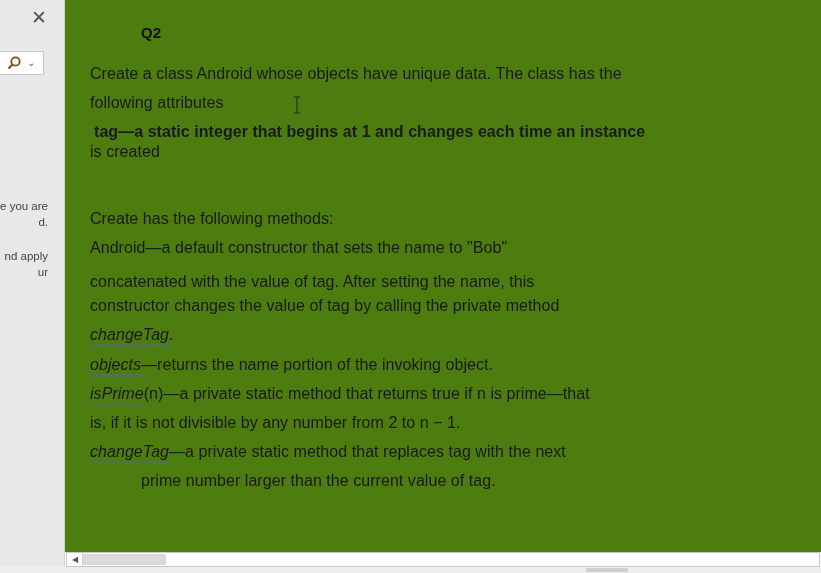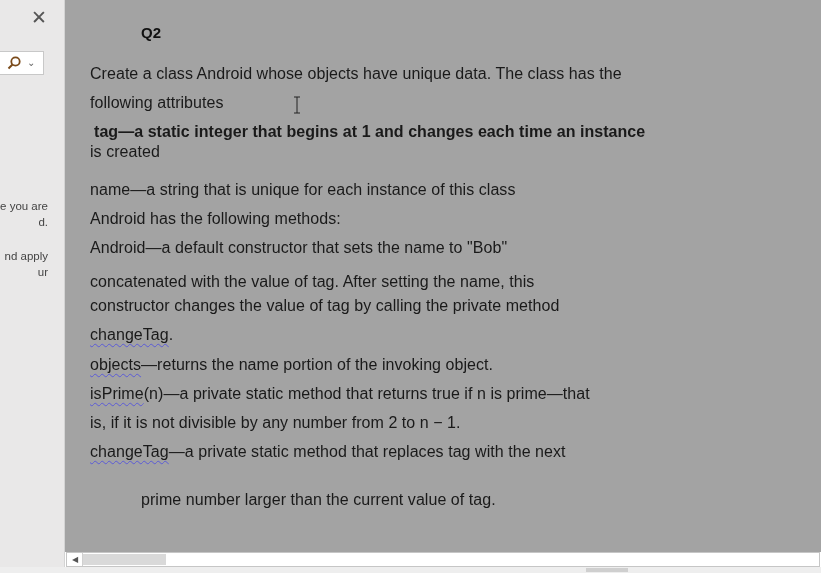--- a/index.html
+++ b/index.html
@@ -78,44 +78,45 @@
     .pane-text.t2 { top: 248px; }
     .pane-text span { display: block; }
 
     
     .doc {
       position: absolute;
       left: 65px;
       top: 0;
       width: 756px;
       height: 552px;
-      background: #a3a3a3;
+      background: #4d7c0f;
     }
     .heading {
       position: absolute;
       left: 76px;
       top: 24px;
       font-weight: bold;
       font-size: 15px;
       color: #111;
     }
     .line {
       position: absolute;
       left: 25px;
       font-size: 16px;
       color: #1a1a1a;
       white-space: nowrap;
       letter-spacing: 0.05px;
     }
-    .line.indent { left: 76px; margin-top: 19px; }
+    .line.indent { left: 76px; }
     .line.lead { left: 29px; font-weight: bold; }
     .squiggle {
       text-decoration: underline wavy #5b5bd6;
       text-decoration-thickness: 1px;
       text-underline-offset: 3px;
+      font-style: italic;
     }
     .cursor-ibeam {
       position: absolute;
       left: 228px;
       top: 96px;
       width: 8px;
       height: 18px;
     }
 
     
@@ -195,22 +196,21 @@
 
     <div class="line" style="top:65px">Create a class Android whose objects have unique data. The class has the</div>
     <div class="line" style="top:94px">following attributes</div>
     <svg class="cursor-ibeam" viewBox="0 0 8 18">
       <line x1="1" y1="1" x2="7" y2="1" stroke="#222" stroke-width="1"></line>
       <line x1="4" y1="1" x2="4" y2="17" stroke="#222" stroke-width="1"></line>
       <line x1="1" y1="17" x2="7" y2="17" stroke="#222" stroke-width="1"></line>
     </svg>
     <div class="line lead" style="top:123px">tag—a static integer that begins at 1 and changes each time an instance</div>
     <div class="line" style="top:143px">is created</div>
-    <div class="line" style="top:181px">name—a string that is unique for each instance of this class</div>
-    <div class="line" style="top:210px">Android has the following methods:</div>
+    <div class="line" style="top:210px">Create has the following methods:</div>
     <div class="line" style="top:239px">Android—a default constructor that sets the name to "Bob"</div>
     <div class="line" style="top:273px">concatenated with the value of tag. After setting the name, this</div>
     <div class="line" style="top:297px">constructor changes the value of tag by calling the private method</div>
     <div class="line" style="top:326px">
       <span class="squiggle">changeTag</span><span>.</span>
     </div>
     <div class="line" style="top:356px">
       <span class="squiggle">objects</span><span>—returns the name portion of the invoking object.</span>
     </div>
     <div class="line" style="top:385px">

